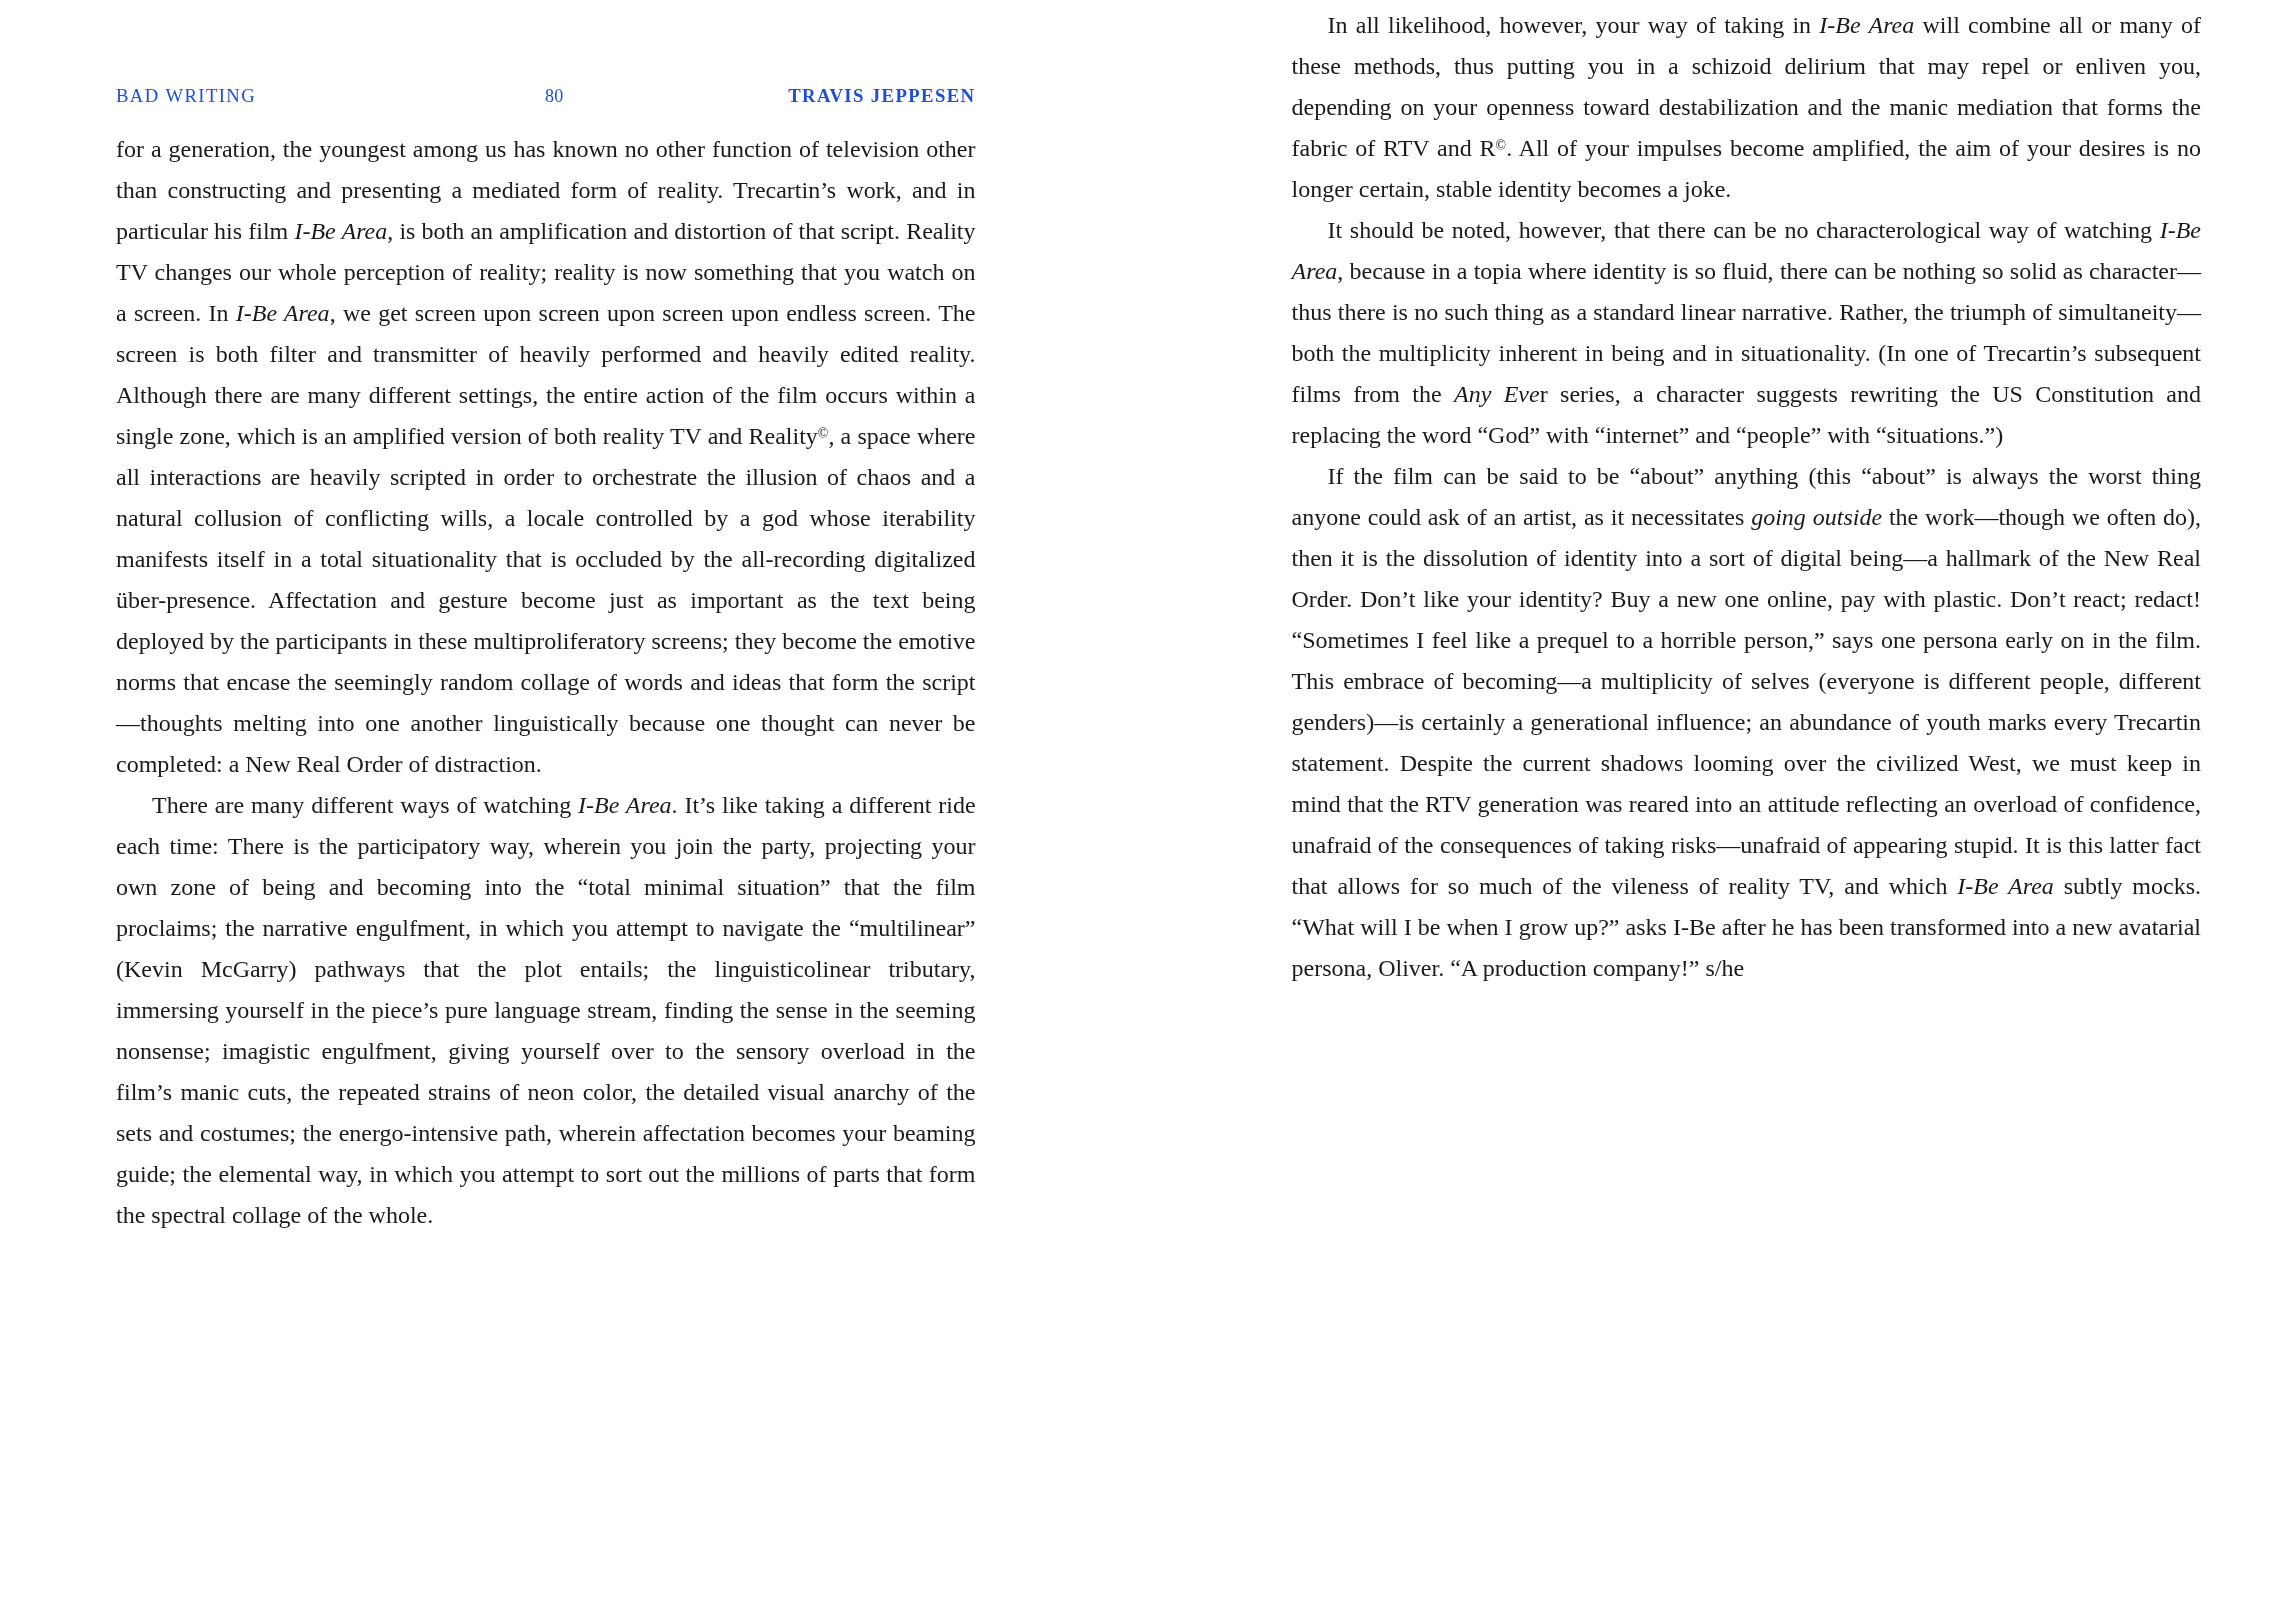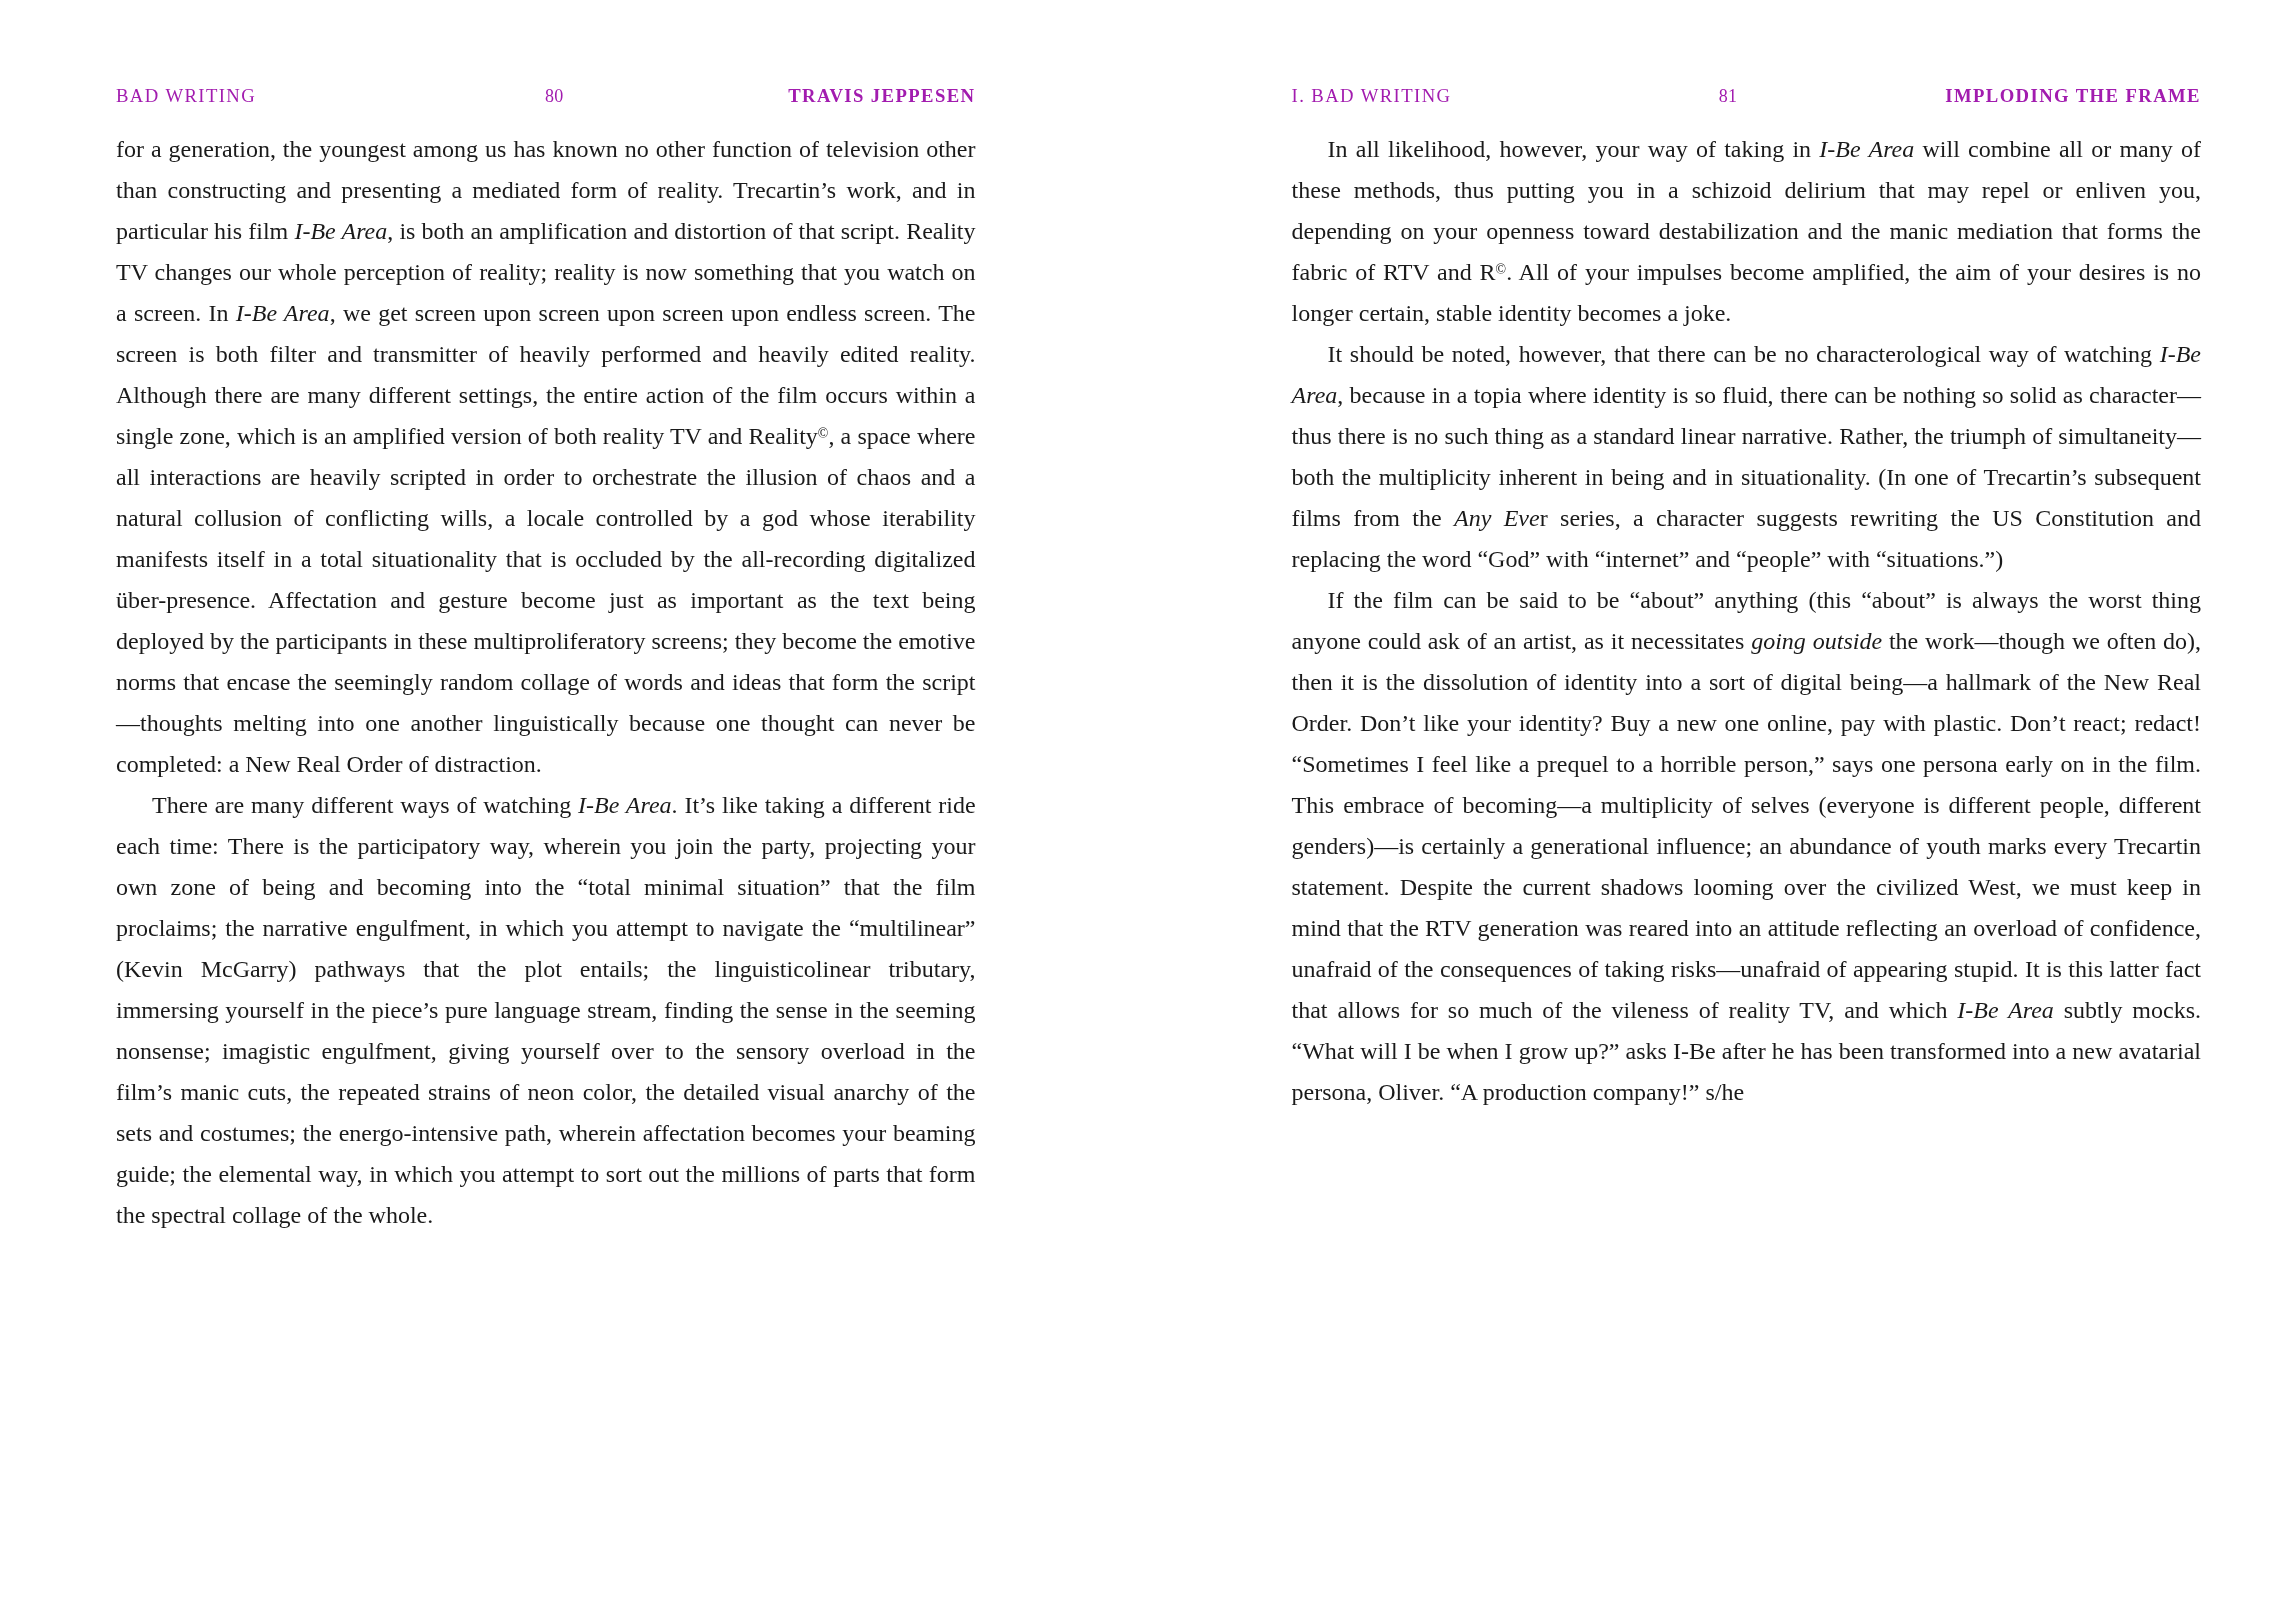--- a/index.html
+++ b/index.html
@@ -34,21 +34,21 @@
 
   
   .running-head {
     position: relative;
     height: 39px;
     margin-top: 85px;
     font-size: 18.7px;
     letter-spacing: 1.4px;
     font-variant: small-caps;
     text-transform: uppercase;
-    color: #a21caf;
+    color: #1d4ed8;
     white-space: nowrap;
   }
   .rh-left   { position: absolute; left: 0;  top: 0; }
   .rh-right  { position: absolute; right: 0; top: 0; font-weight: bold; }
   .rh-folio  {
     position: absolute;
     top: 1px;
     left: 50%;
     transform: translateX(-50%);
     letter-spacing: 0.4px;
@@ -96,25 +96,20 @@
       <span class="rh-folio">80</span>
       <span class="rh-right">TRAVIS JEPPESEN</span>
     </div>
     <div class="col">
         <p><span>for a generation, the youngest among us has known no other function of television other than constructing and presenting a mediated form of reality. Trecartin’s work, and in particular his film </span><i>I-Be Area</i><span>, is both an amplification and distortion of that script. Reality TV changes our whole perception of reality; reality is now something that you watch on a screen. In </span><i>I-Be Area</i><span>, we get screen upon screen upon screen upon endless screen. The screen is both filter and transmitter of heavily performed and heavily edited reality. Although there are many different settings, the entire action of the film occurs within a single zone, which is an amplified version of both reality TV and Reality</span><sup class="copy">©</sup><span>, a space where all interactions are heavily scripted in order to orchestrate the illusion of chaos and a natural collusion of conflicting wills, a locale controlled by a god whose iterability manifests itself in a total situationality that is occluded by the all-recording digitalized über-presence. Affectation and gesture become just as important as the text being deployed by the participants in these multiproliferatory screens; they become the emotive norms that encase the seemingly random collage of words and ideas that form the script—thoughts melting into one another linguistically because one thought can never be completed: a New Real Order of distraction.</span></p>
         <p class="indent"><span>There are many different ways of watching </span><i>I-Be Area</i><span>. It’s like taking a different ride each time: There is the participatory way, wherein you join the party, projecting your own zone of being and becoming into the “total minimal situation” that the film proclaims; the narrative engulfment, in which you attempt to navigate the “multilinear” (Kevin McGarry) pathways that the plot entails; the linguisticolinear tributary, immersing yourself in the piece’s pure language stream, finding the sense in the seeming nonsense; imagistic engulfment, giving yourself over to the sensory overload in the film’s manic cuts, the repeated strains of neon color, the detailed visual anarchy of the sets and costumes; the energo-intensive path, wherein affectation becomes your beaming guide; the elemental way, in which you attempt to sort out the millions of parts that form the spectral collage of the whole.</span></p>
       </div>
   </div>
 
   <div class="page page-right">
-    <div class="running-head">
-      <span class="rh-left">I. BAD WRITING</span>
-      <span class="rh-folio">81</span>
-      <span class="rh-right">IMPLODING THE FRAME</span>
-    </div>
     <div class="col">
         <p class="indent"><span>In all likelihood, however, your way of taking in </span><i>I-Be Area</i><span> will combine all or many of these methods, thus putting you in a schizoid delirium that may repel or enliven you, depending on your openness toward destabilization and the manic mediation that forms the fabric of RTV and R</span><sup class="copy">©</sup><span>. All of your impulses become amplified, the aim of your desires is no longer certain, stable identity becomes a joke.</span></p>
         <p class="indent"><span>It should be noted, however, that there can be no characterological way of watching </span><i>I-Be Area</i><span>, because in a topia where identity is so fluid, there can be nothing so solid as character—thus there is no such thing as a standard linear narrative. Rather, the triumph of simultaneity—both the multiplicity inherent in being and in situationality. (In one of Trecartin’s subsequent films from the </span><i>Any Eve</i><span>r series, a character suggests rewriting the US Constitution and replacing the word “God” with “internet” and “people” with “situations.”)</span></p>
         <p class="indent"><span>If the film can be said to be “about” anything (this “about” is always the worst thing anyone could ask of an artist, as it necessitates </span><i>going outside</i><span> the work—though we often do), then it is the dissolution of identity into a sort of digital being—a hallmark of the New Real Order. Don’t like your identity? Buy a new one online, pay with plastic. Don’t react; redact! “Sometimes I feel like a prequel to a horrible person,” says one persona early on in the film. This embrace of becoming—a multiplicity of selves (everyone is different people, different genders)—is certainly a generational influence; an abundance of youth marks every Trecartin statement. Despite the current shadows looming over the civilized West, we must keep in mind that the RTV generation was reared into an attitude reflecting an overload of confidence, unafraid of the consequences of taking risks—unafraid of appearing stupid. It is this latter fact that allows for so much of the vileness of reality TV, and which </span><i>I-Be Area</i><span> subtly mocks. “What will I be when I grow up?” asks I-Be after he has been transformed into a new avatarial persona, Oliver. “A production company!” s/he</span></p>
       </div>
   </div>
 
 </div>
 
 

